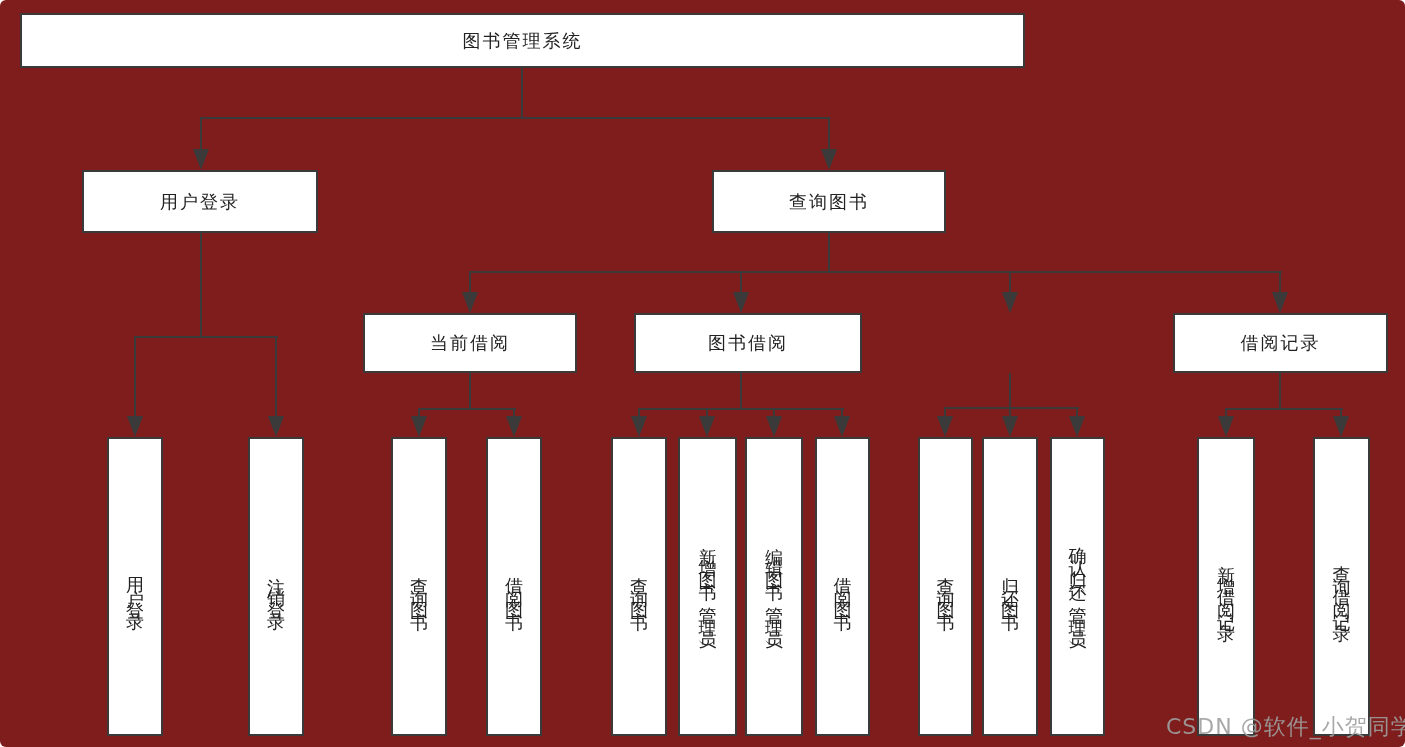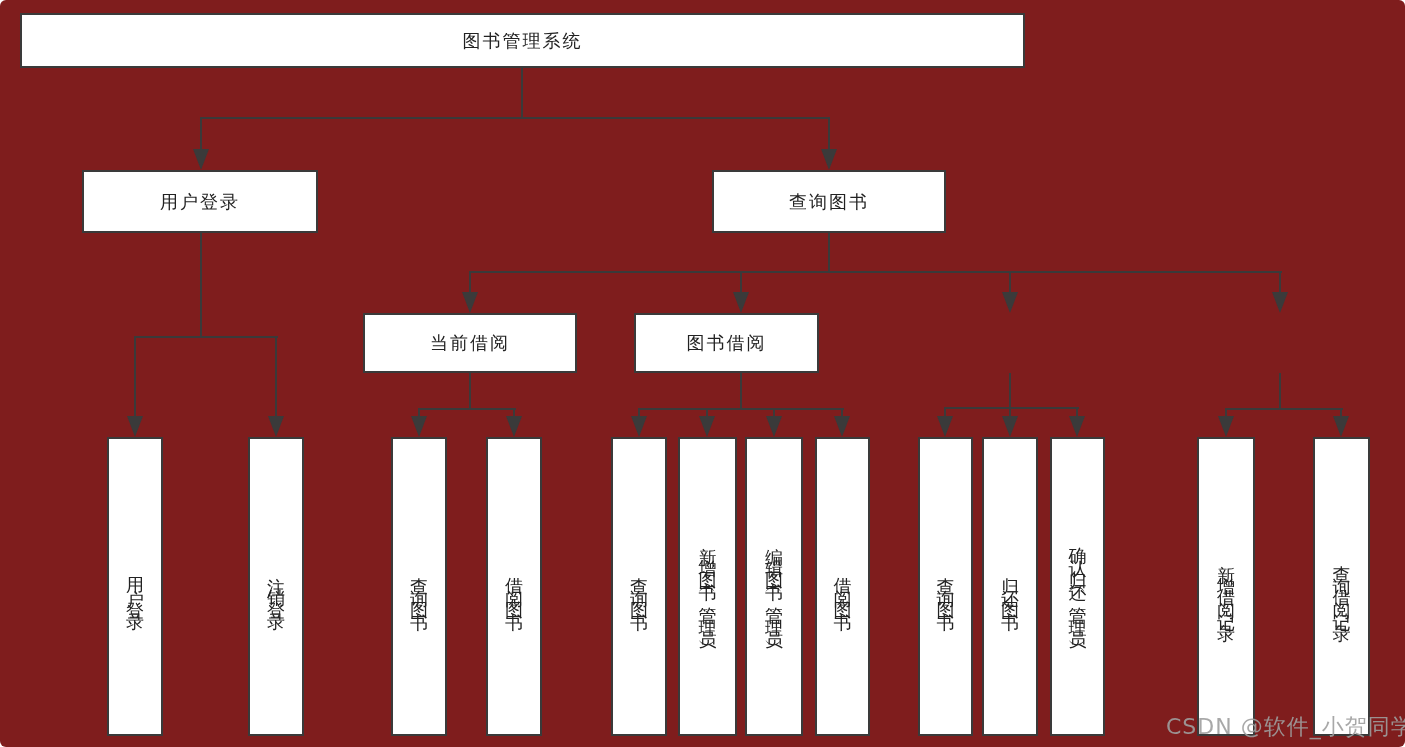--- a/index.html
+++ b/index.html
@@ -63,21 +63,22 @@
   <div class="ln" style="left:469px; top:271px; width:2px; height:24px;"></div>
   <div class="ln" style="left:740px; top:271px; width:2px; height:24px;"></div>
   <div class="ln" style="left:1009px; top:271px; width:2px; height:24px;"></div>
   <div class="ln" style="left:1279px; top:271px; width:2px; height:24px;"></div>
   <div class="ar" style="left:462px; top:292px;"></div>
   <div class="ar" style="left:733px; top:292px;"></div>
   <div class="ar" style="left:1002px; top:292px;"></div>
   <div class="ar" style="left:1272px; top:292px;"></div>
 
   <div class="box" style="left:363px; top:313px; width:214px; height:60px;">当前借阅</div>
-  <div class="box" style="left:634px; top:313px; width:185px; height:60px;">图书借阅</div>
+  <div class="box" style="left:634px; top:313px; width:228px; height:60px;">图书借阅</div>
+  <div class="box" style="left:1173px; top:313px; width:215px; height:60px;">借阅记录</div>
 
   <div class="ln" style="left:469px; top:373px; width:2px; height:36px;"></div>
   <div class="ln" style="left:418px; top:408px; width:98px; height:2px;"></div>
   <div class="ln" style="left:418px; top:408px; width:2px; height:10px;"></div>
   <div class="ln" style="left:513px; top:408px; width:2px; height:10px;"></div>
   <div class="ar" style="left:411px; top:416px;"></div>
   <div class="ar" style="left:506px; top:416px;"></div>
 
   <div class="ln" style="left:740px; top:373px; width:2px; height:36px;"></div>
   <div class="ln" style="left:638px; top:408px; width:206px; height:2px;"></div>

